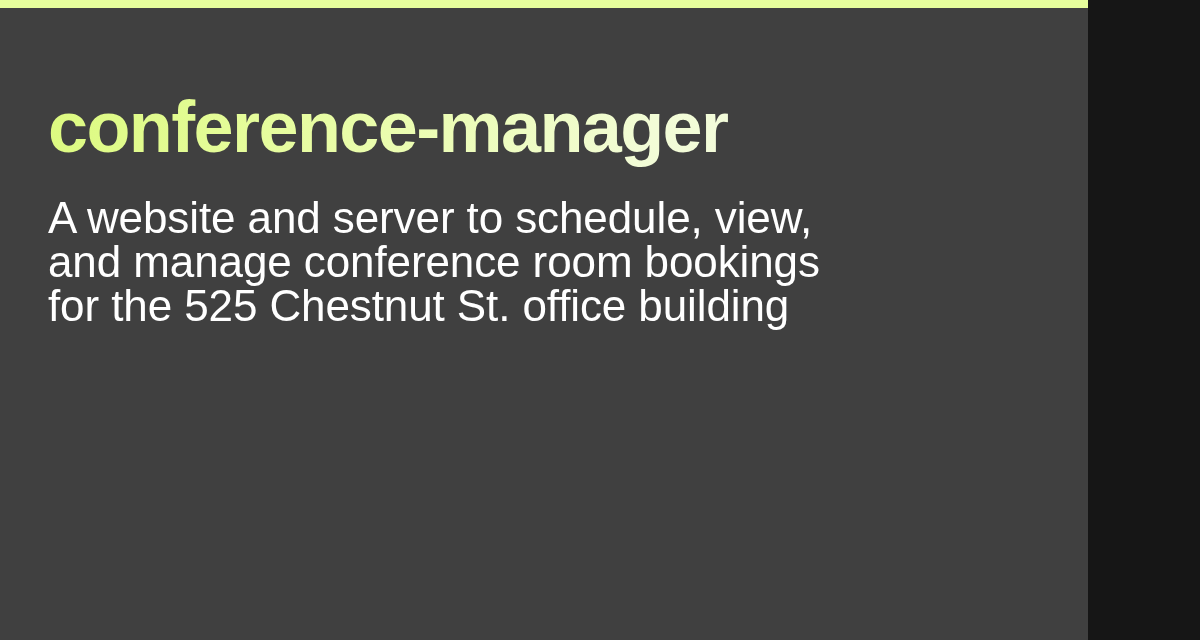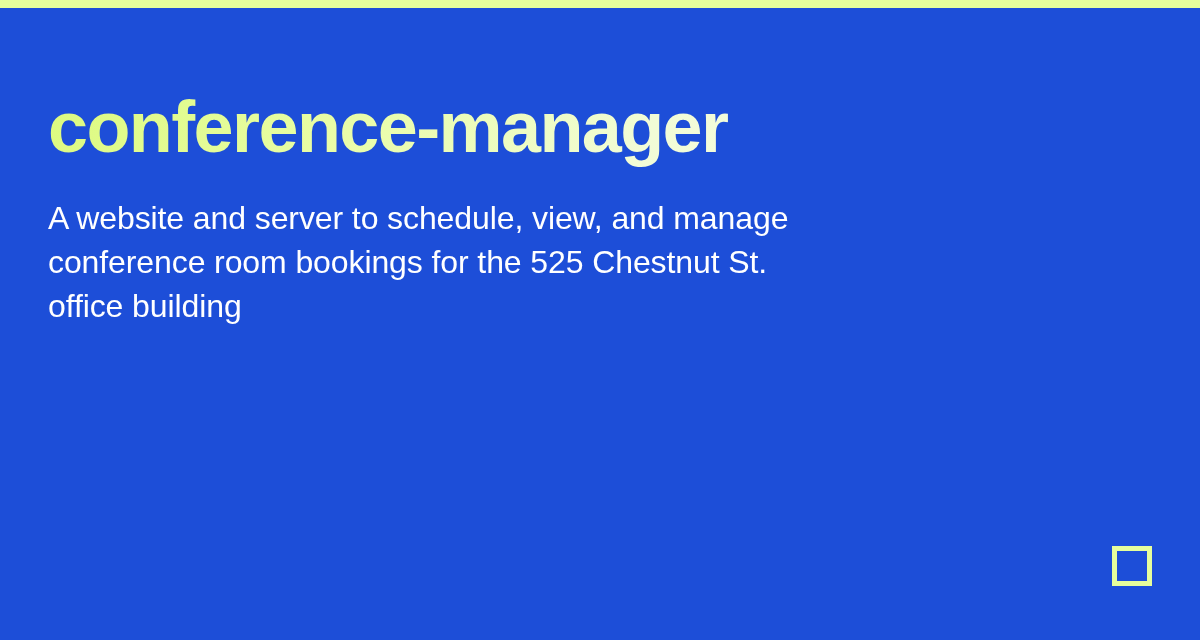--- a/index.html
+++ b/index.html
@@ -12,23 +12,23 @@
     width: 1200px;
     height: 640px;
     overflow: hidden;
     background: #161616;
     font-family: "Liberation Sans", sans-serif;
     -webkit-font-smoothing: antialiased;
   }
 
   .card {
     position: relative;
-    width: 1200px;
+    width: 1088px;
     height: 640px;
-    background: #1d4ed8;
+    background: #404040;
     box-sizing: border-box;
     overflow: hidden;
   }
 
   
   .accent-bar {
     position: absolute;
     top: 0;
     left: 0;
     width: 1200px;
@@ -59,21 +59,21 @@
     color: transparent;
     -webkit-text-fill-color: transparent;
   }
 
   .repo-description {
     margin: 0;
     padding: 0;
     margin-top: 26px;
     width: 780px;
     font-family: "Liberation Sans", sans-serif;
-    font-size: 32px;
+    font-size: 44px;
     line-height: 44px;
     font-weight: 400;
     letter-spacing: -0.1px;
     color: #ffffff;
   }
 
   
   .logo-mark {
     position: absolute;
     left: 1112px;

